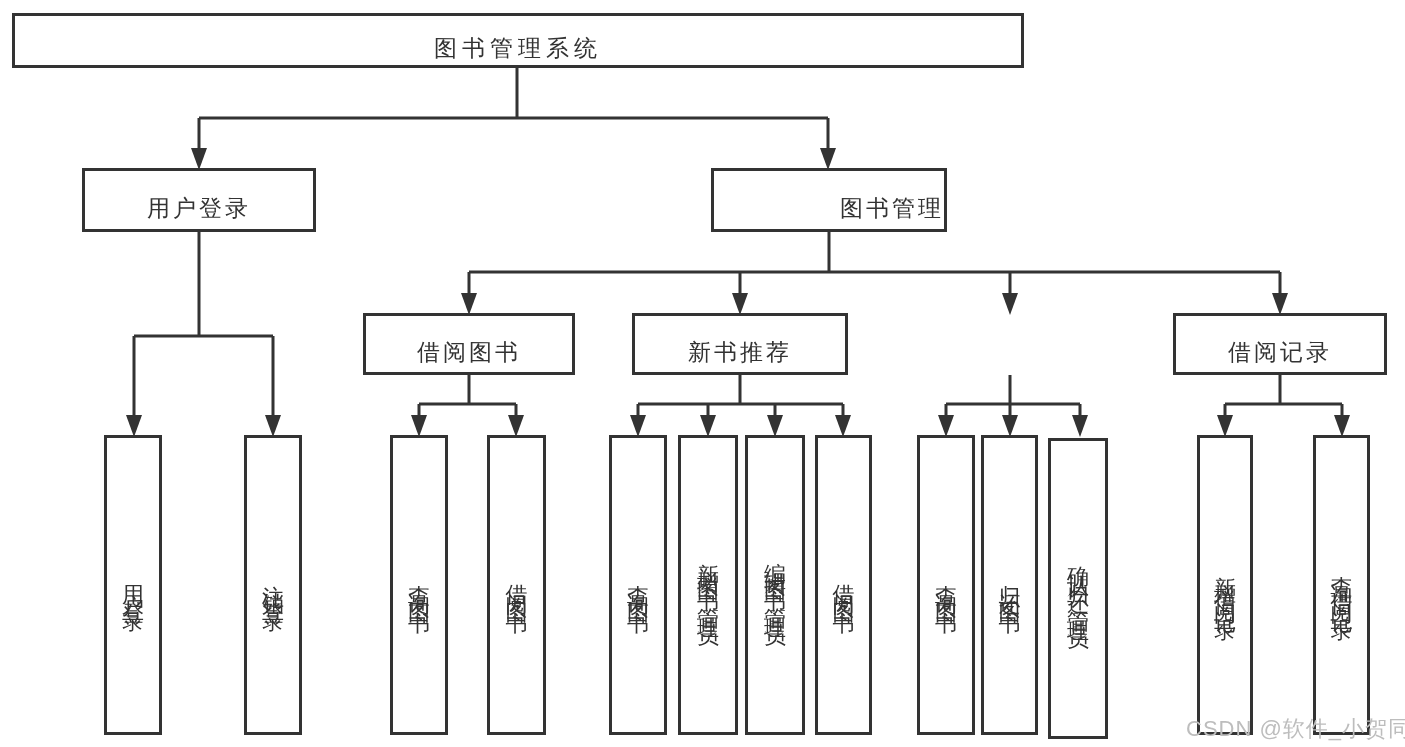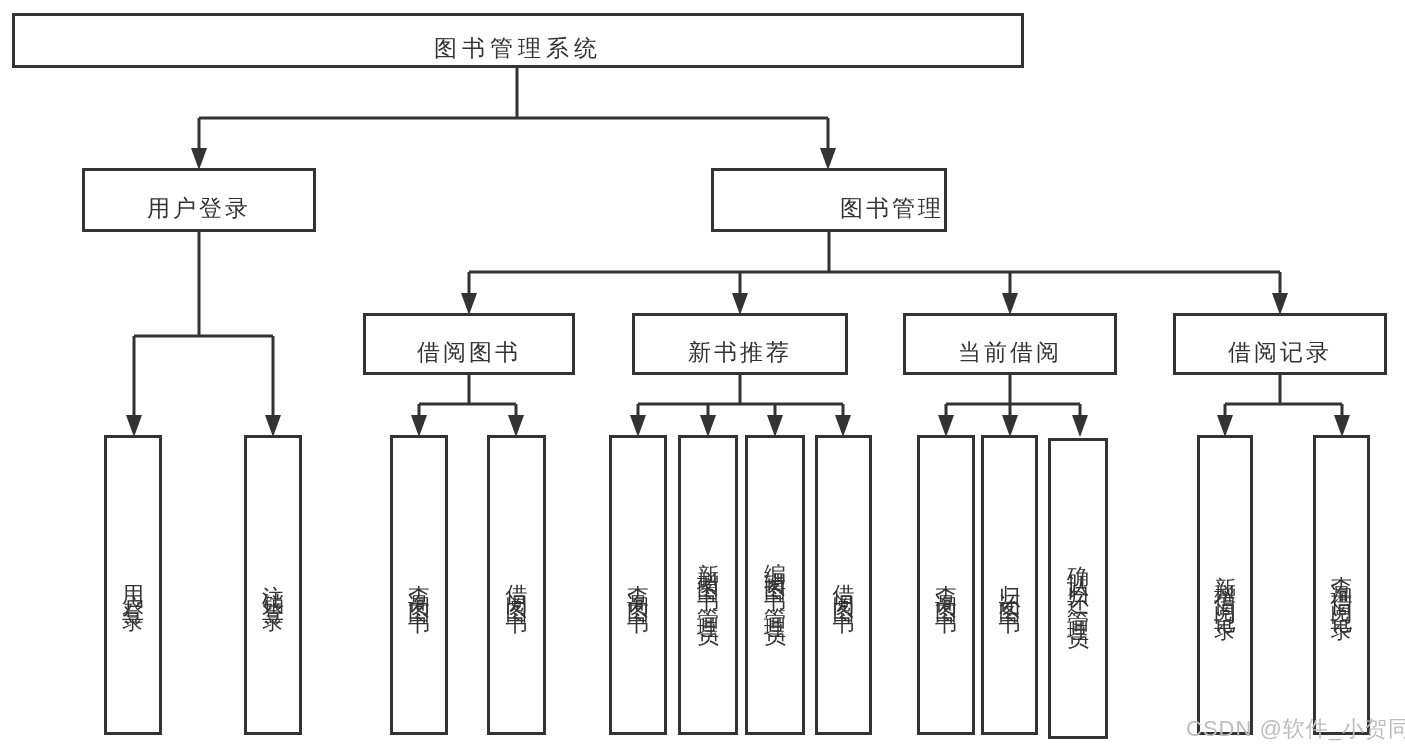--- a/index.html
+++ b/index.html
@@ -71,23 +71,20 @@
   <div class="node" style="left:711px; top:168px; width:236px; height:64px;justify-content:flex-end;">
     <span class="hlabel">图书管理</span>
   </div>
 
   <div class="node" style="left:363px; top:313px; width:212px; height:62px;">
     <span class="hlabel">借阅图书</span>
   </div>
   <div class="node" style="left:632px; top:313px; width:216px; height:62px;">
     <span class="hlabel">新书推荐</span>
   </div>
-  <div class="node" style="left:903px; top:313px; width:214px; height:62px;">
-    <span class="hlabel">当前借阅</span>
-  </div>
   <div class="node" style="left:1173px; top:313px; width:214px; height:62px;">
     <span class="hlabel">借阅记录</span>
   </div>
 
   <div class="node leaf" style="left:104px; width:58px;">
     <span class="vlabel">用户登录</span>
   </div>
   <div class="node leaf" style="left:244px; width:58px;">
     <span class="vlabel">注销登录</span>
   </div>

